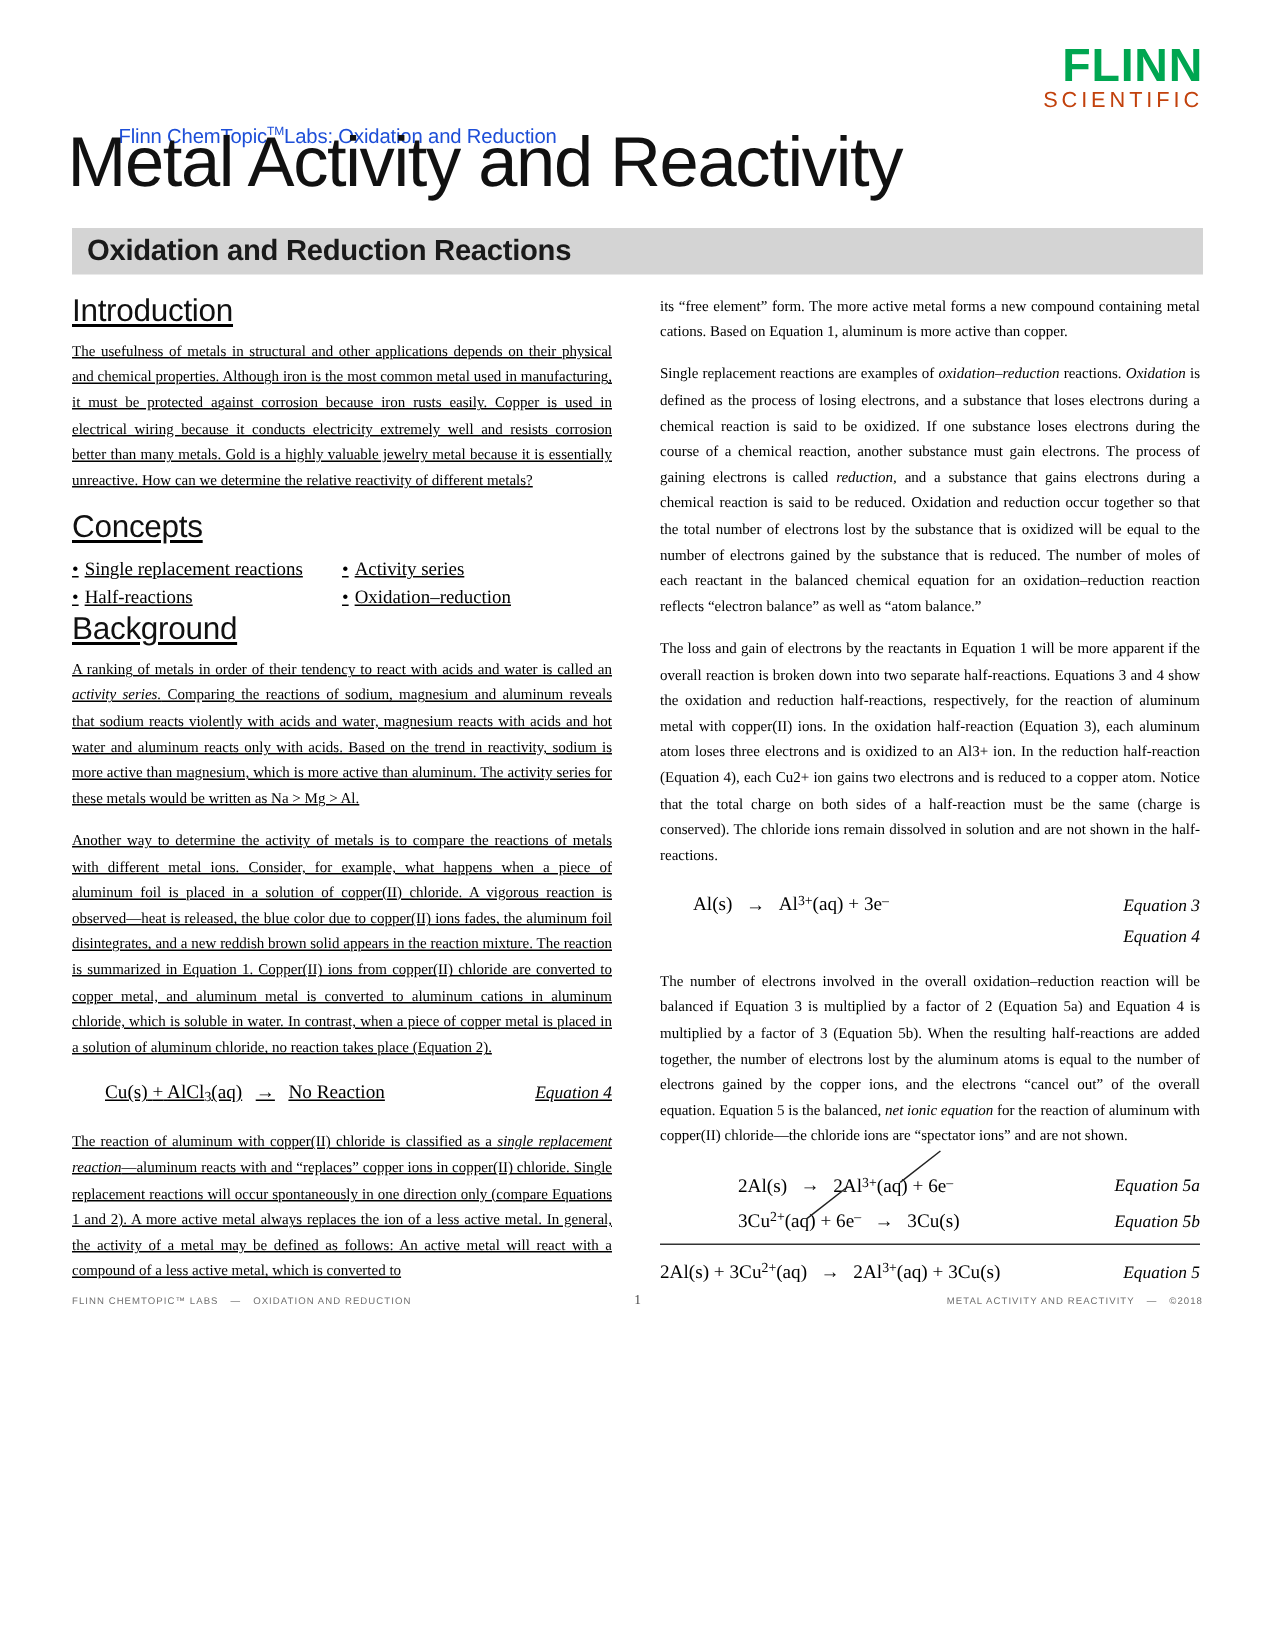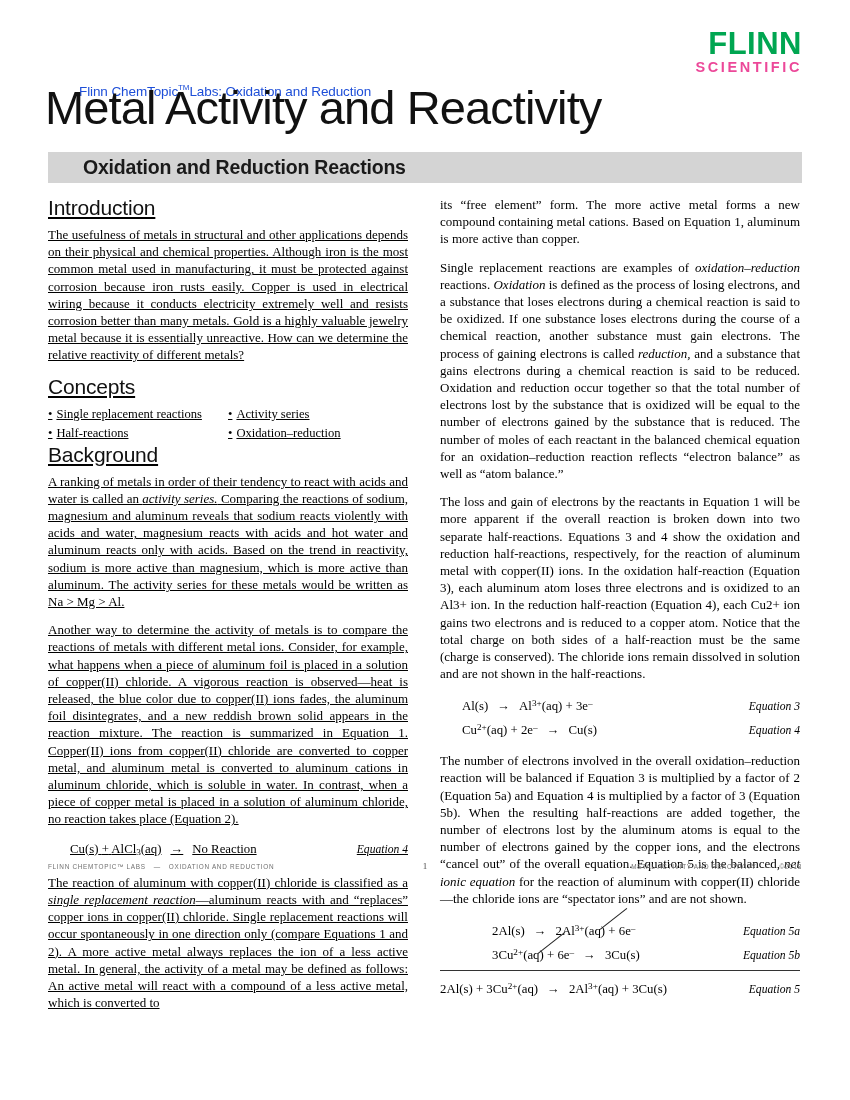--- a/index.html
+++ b/index.html
@@ -34,23 +34,23 @@
   }
   .logo-main {
     font-size: 31px;
     font-weight: bold;
     letter-spacing: 0.5px;
     color: #00a651;
     display: block;
   }
   .logo-sub {
     font-size: 14.5px;
-    font-weight: bold;
+    font-weight: normal;
     letter-spacing: 2.6px;
-    color: #ec4899;
+    color: #c2410c;
     display: block;
     margin-top: 1px;
   }
 
   .kicker {
     position: absolute;
     top: 83px;
     left: 48px;
     font-family: "Liberation Sans", sans-serif;
     font-size: 13.5px;
@@ -85,21 +85,20 @@
   }
   .banner-text {
     position: absolute;
     top: 156px;
     left: 58px;
     font-family: "Liberation Sans", sans-serif;
     font-size: 19.5px;
     font-weight: bold;
     letter-spacing: -0.2px;
     color: #1a1a1a;
-    margin-left: 25px;
   }
 
   
   .col {
     position: absolute;
     top: 196px;
     width: 360px;
   }
   .col-left  { left: 48px; text-decoration: underline; }
   .col-right { left: 440px; }
@@ -108,21 +107,21 @@
     font-family: "Liberation Sans", sans-serif;
     font-size: 21px;
     font-weight: normal;
     margin: 0 0 6px 0;
     color: #111111;
     letter-spacing: -0.2px;
   }
   h2.section.tight { margin-top: 0; }
 
   p.body {
-    font-size: 13px;
+    font-size: 10px;
     line-height: 17.2px;
     margin: 0 0 11px 0;
     text-align: justify;
     text-justify: inter-word;
     hyphens: auto;
     color: #000;
   }
   p.body:last-child { margin-bottom: 0; }
   p.body i { font-style: italic; }
 
@@ -257,21 +256,20 @@
     <p class="body"><span>Single replacement reactions are examples of </span><i>oxidation–reduction</i><span> reactions. </span><i>Oxidation</i><span> is defined as the process of losing electrons, and a substance that loses electrons during a chemical reaction is said to be oxidized. If one substance loses electrons during the course of a chemical reaction, another substance must gain electrons. The process of gaining electrons is called </span><i>reduction,</i><span> and a substance that gains electrons during a chemical reaction is said to be reduced. Oxidation and reduction occur together so that the total number of electrons lost by the substance that is oxidized will be equal to the number of electrons gained by the substance that is reduced. The number of moles of each reactant in the balanced chemical equation for an oxidation–reduction reaction reflects “electron balance” as well as “atom balance.”</span></p>
 
     <p class="body">The loss and gain of electrons by the reactants in Equation 1 will be more apparent if the overall reaction is broken down into two separate half-reactions. Equations 3 and 4 show the oxidation and reduction half-reactions, respectively, for the reaction of aluminum metal with copper(II) ions. In the oxidation half-reaction (Equation 3), each aluminum atom loses three electrons and is oxidized to an Al3+ ion. In the reduction half-reaction (Equation 4), each Cu2+ ion gains two electrons and is reduced to a copper atom. Notice that the total charge on both sides of a half-reaction must be the same (charge is conserved). The chloride ions remain dissolved in solution and are not shown in the half-reactions.</p>
 
     <div class="eqblock">
       <div class="eqrow">
         <span class="eq-body"><span>Al(s)</span><span class="arrow">→</span><span>Al</span><sup>3+</sup><span>(aq)</span> <span>+</span> <span>3e</span><sup>–</sup></span>
         <span class="eq-label">Equation 3</span>
       </div>
       <div class="eqrow">
-        <span class="eq-body"><span>Cu</span><sup>2+</sup><span>(aq)</span> <span>+</span> <span>2e</span><sup>–</sup><span class="arrow">→</span><span>Cu(s)</span></span>
         <span class="eq-label">Equation 4</span>
       </div>
     </div>
 
     <p class="body"><span>The number of electrons involved in the overall oxidation–reduction reaction will be balanced if Equation 3 is multiplied by a factor of 2 (Equation 5a) and Equation 4 is multiplied by a factor of 3 (Equation 5b). When the resulting half-reactions are added together, the number of electrons lost by the aluminum atoms is equal to the number of electrons gained by the copper ions, and the electrons “cancel out” of the overall equation. Equation 5 is the balanced, </span><i>net ionic equation</i><span> for the reaction of aluminum with copper(II) chloride—the chloride ions are “spectator ions” and are not shown.</span></p>
 
     <div class="eqblock">
       <div class="eqrow indent-more">
         <span class="eq-body"><span>2Al(s)</span><span class="arrow">→</span><span>2</span><span>Al</span><sup>3+</sup><span>(aq)</span> <span>+</span> <span class="cancel"><span>6e</span><sup>–</sup></span></span>
         <span class="eq-label">Equation 5a</span>

